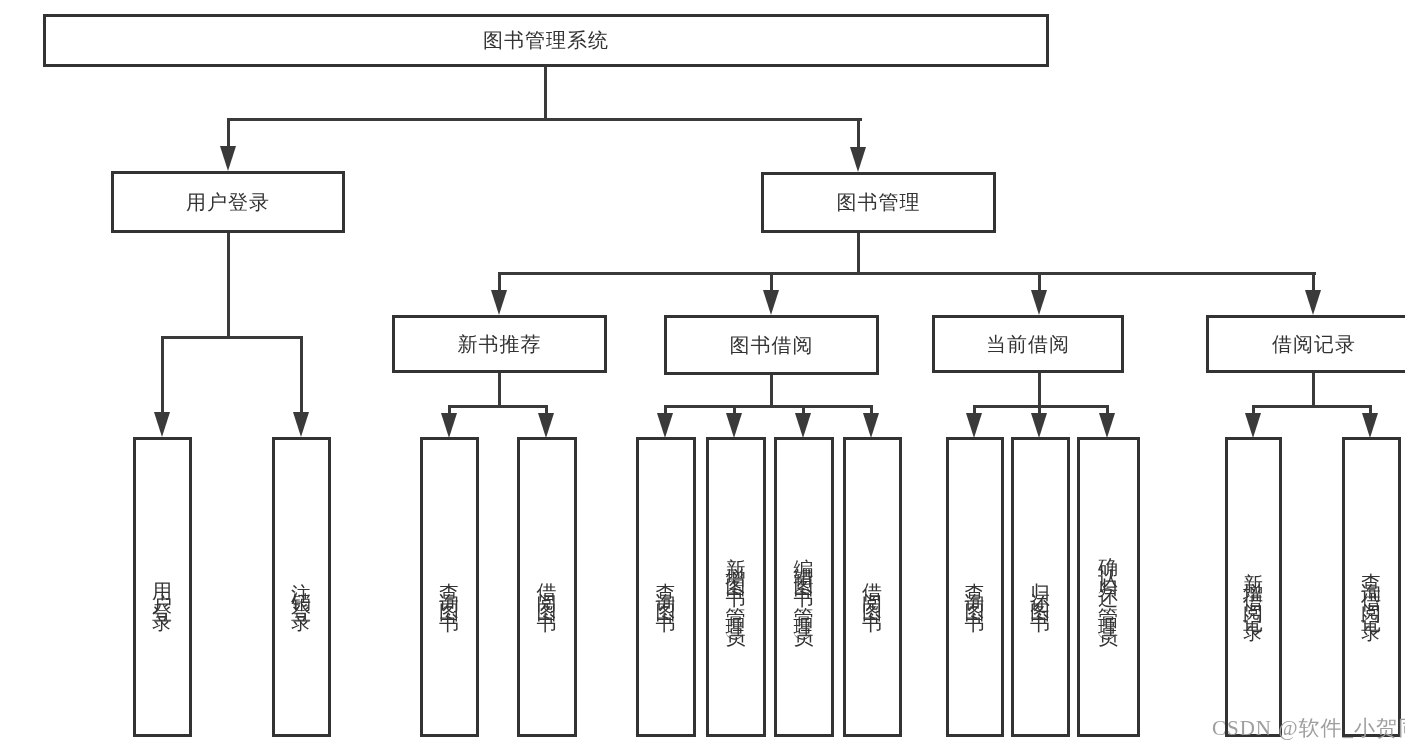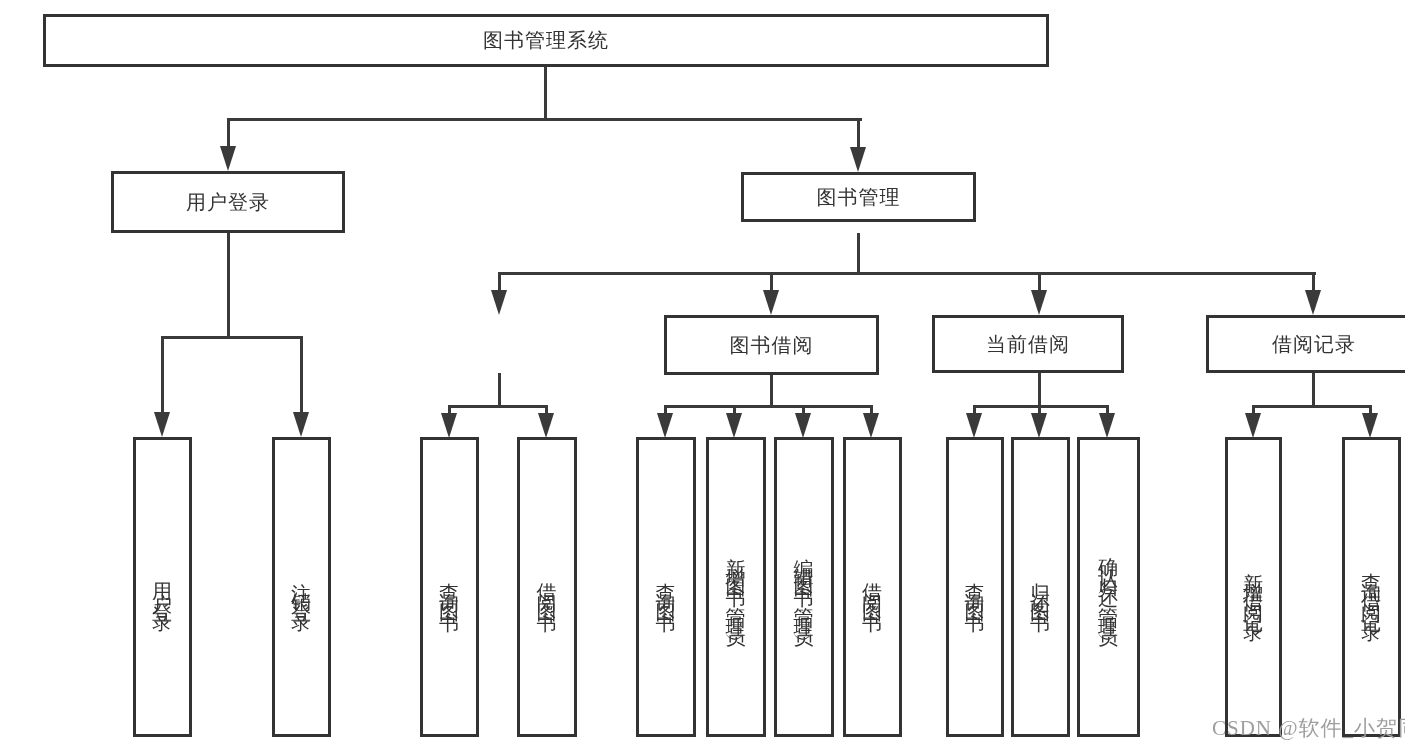--- a/index.html
+++ b/index.html
@@ -73,21 +73,21 @@
   <div class="lv" style="left:515px;top:67px;height:52px"></div>
   <div class="lh" style="left:198px;top:118px;width:635px"></div>
   <div class="lv" style="left:198px;top:120px;height:27px"></div>
   <div class="lv" style="left:828px;top:120px;height:27px"></div>
   <div class="arrow" style="left:191px;top:146px"></div>
   <div class="arrow" style="left:821px;top:147px"></div>
 
   <div class="hbox" style="left:82px;top:171px;width:234px;height:62px">
     <span>用户登录</span>
   </div>
-  <div class="hbox" style="left:712px;top:172px;width:235px;height:50px">
+  <div class="hbox" style="left:732px;top:172px;width:235px;height:61px">
     <span>图书管理</span>
   </div>
 
   <div class="lv" style="left:198px;top:233px;height:104px"></div>
   <div class="lh" style="left:132px;top:336px;width:142px"></div>
   <div class="lv" style="left:132px;top:338px;height:76px"></div>
   <div class="lv" style="left:271px;top:338px;height:76px"></div>
   <div class="arrow" style="left:125px;top:412px"></div>
   <div class="arrow" style="left:264px;top:412px"></div>
 
@@ -95,20 +95,23 @@
   <div class="lh" style="left:469px;top:272px;width:818px"></div>
   <div class="lv" style="left:469px;top:274px;height:17px"></div>
   <div class="lv" style="left:741px;top:274px;height:17px"></div>
   <div class="lv" style="left:1009px;top:274px;height:17px"></div>
   <div class="lv" style="left:1283px;top:274px;height:17px"></div>
   <div class="arrow" style="left:462px;top:290px"></div>
   <div class="arrow" style="left:734px;top:290px"></div>
   <div class="arrow" style="left:1002px;top:290px"></div>
   <div class="arrow" style="left:1276px;top:290px"></div>
 
+  <div class="hbox" style="left:363px;top:315px;width:215px;height:58px">
+    <span>新书推荐</span>
+  </div>
   <div class="hbox" style="left:635px;top:315px;width:215px;height:60px">
     <span>图书借阅</span>
   </div>
   <div class="hbox" style="left:903px;top:315px;width:192px;height:58px">
     <span>当前借阅</span>
   </div>
   <div class="hbox" style="left:1177px;top:315px;width:216px;height:58px">
     <span>借阅记录</span>
   </div>
 

